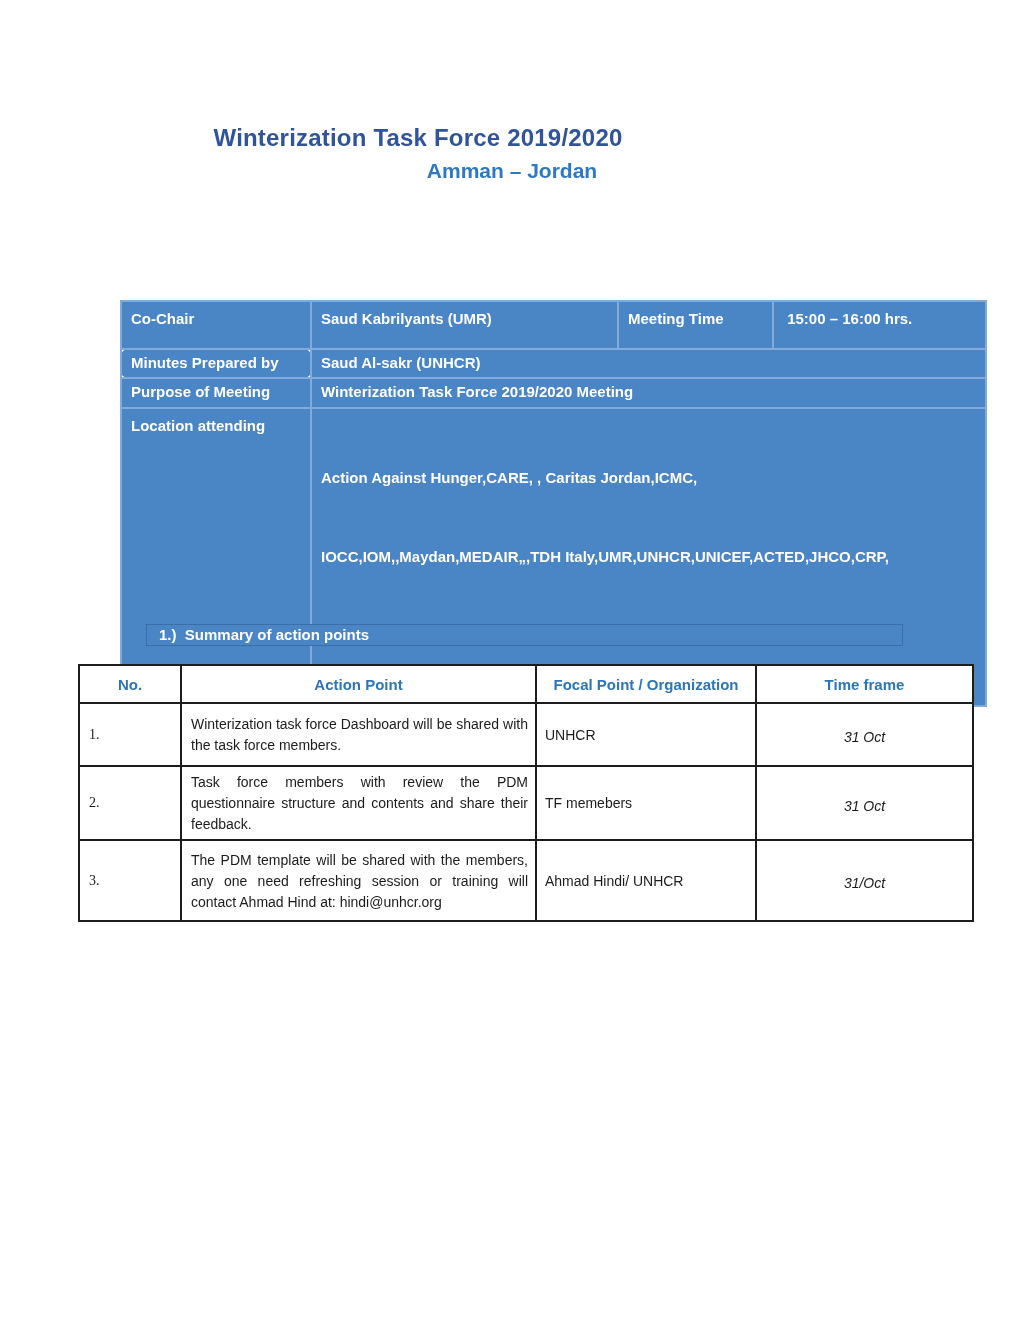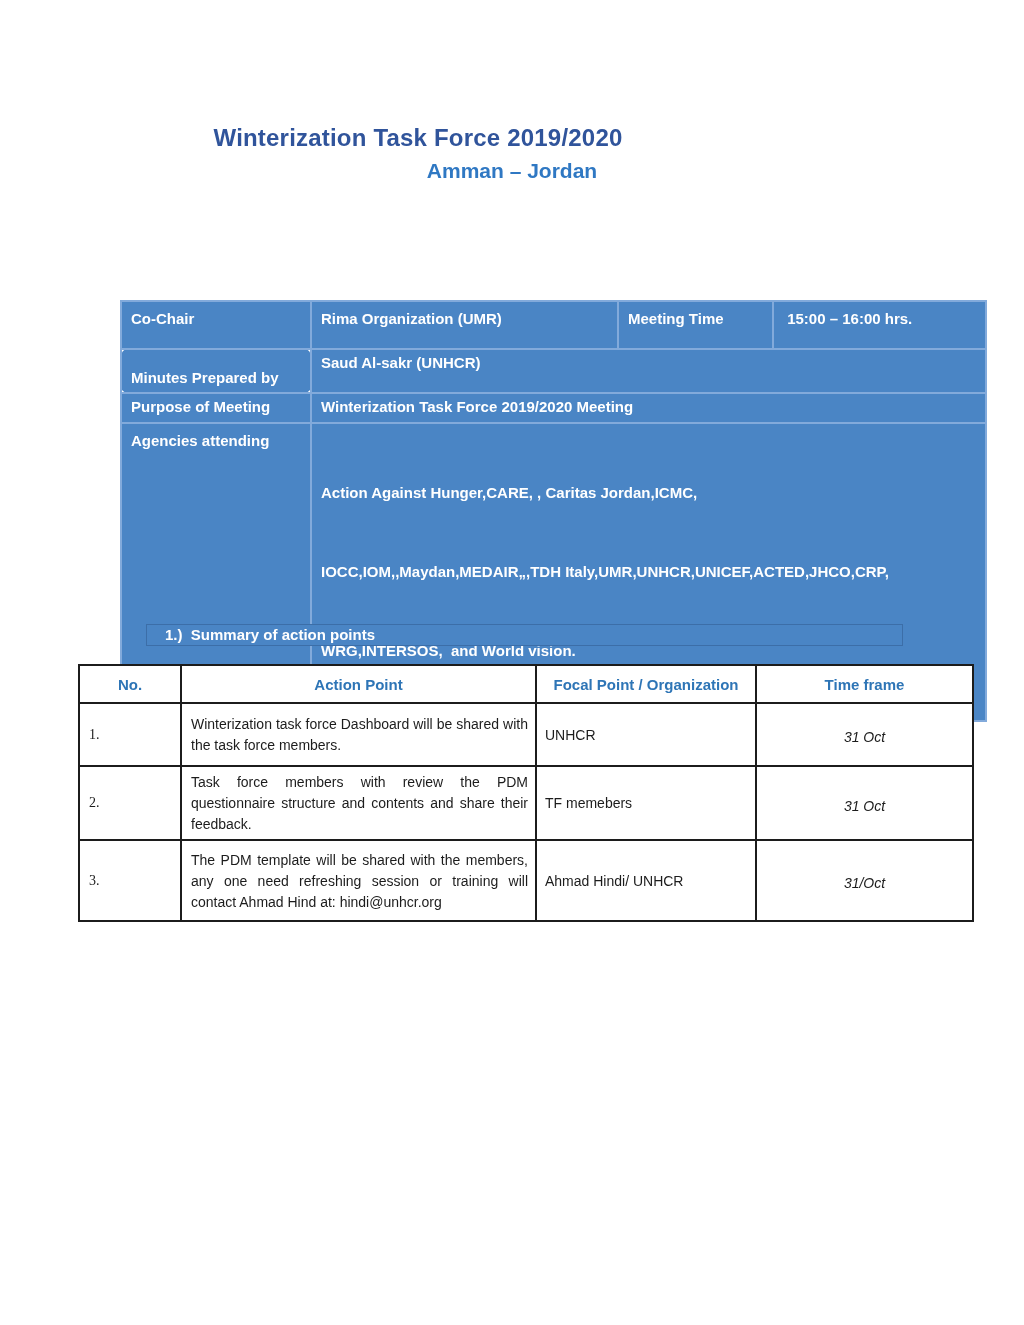--- a/index.html
+++ b/index.html
@@ -55,21 +55,21 @@
   .section-bar {
     position: absolute;
     left: 146px; top: 624px;
     width: 757px; height: 22px;
     background: #4a85c5;
     border: 1px solid #3c6ea8;
     color: #ffffff;
     font-weight: 700;
     font-size: 15px;
     line-height: 20px;
-    padding-left: 18px;
+    padding-left: 12px;
     white-space: pre-wrap;
   }
 
   
   table.atable {
     position: absolute;
     left: 78px; top: 664px;
     width: 894px;
     border-collapse: collapse;
     table-layout: fixed;
@@ -124,34 +124,34 @@
 <table class="mtable">
   <colgroup>
     <col style="width:190px">
       <col style="width:307px">
       <col style="width:155px">
       <col style="width:213px">
   </colgroup>
   <tbody>
   <tr style="height:48px;margin-left:38px;">
     <td>Co-Chair</td>
-    <td>Rima Organization (UMR)</td>
+    <td>Saud Kabrilyants (UMR)</td>
     <td>Meeting Time</td>
     <td> 15:00 – 16:00 hrs.</td>
   </tr>
   <tr style="height:25px;">
-    <td style="padding-top:18px;border-radius:7px;">Minutes Prepared by</td>
+    <td style="padding-top:3px;border-radius:7px;">Minutes Prepared by</td>
     <td colspan="3" style="padding-top:3px;">Saud Al-sakr (UNHCR)</td>
   </tr>
   <tr style="height:26px;">
     <td style="padding-top:3px;">Purpose of Meeting</td>
     <td colspan="3" style="padding-top:3px;">Winterization Task Force 2019/2020 Meeting</td>
   </tr>
   <tr style="height:75px;">
-    <td>Agencies attending</td>
+    <td>Location attending</td>
     <td colspan="3" class="agencies-val">
       <div>Action Against Hunger,CARE, , Caritas Jordan,ICMC,</div>
       <div>IOCC,IOM,,Maydan,MEDAIR„,TDH Italy,UMR,UNHCR,UNICEF,ACTED,JHCO,CRP,</div>
       <div>WRG,INTERSOS,  and World vision.</div>
     </td>
   </tr>
 </tbody>
   </table>
 
 <div class="section-bar">1.)  Summary of action points</div>

